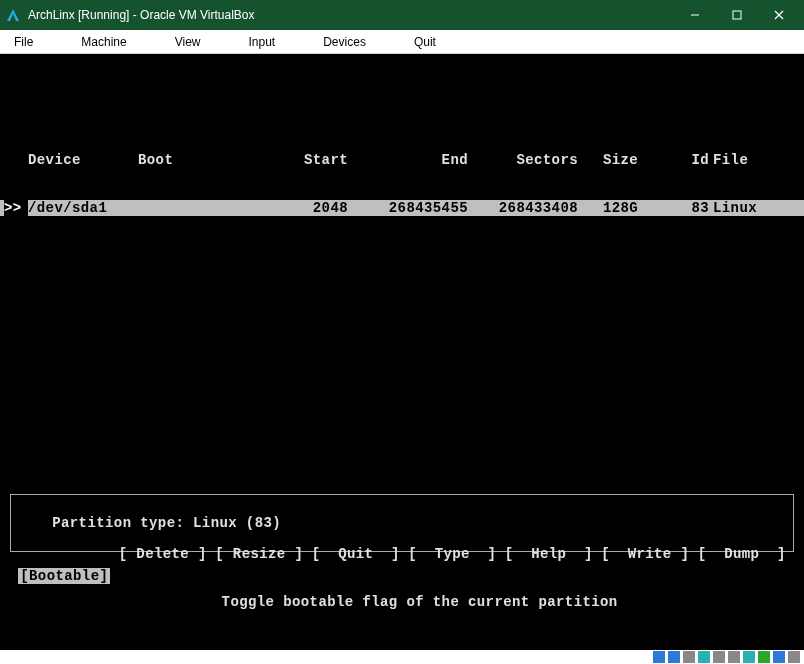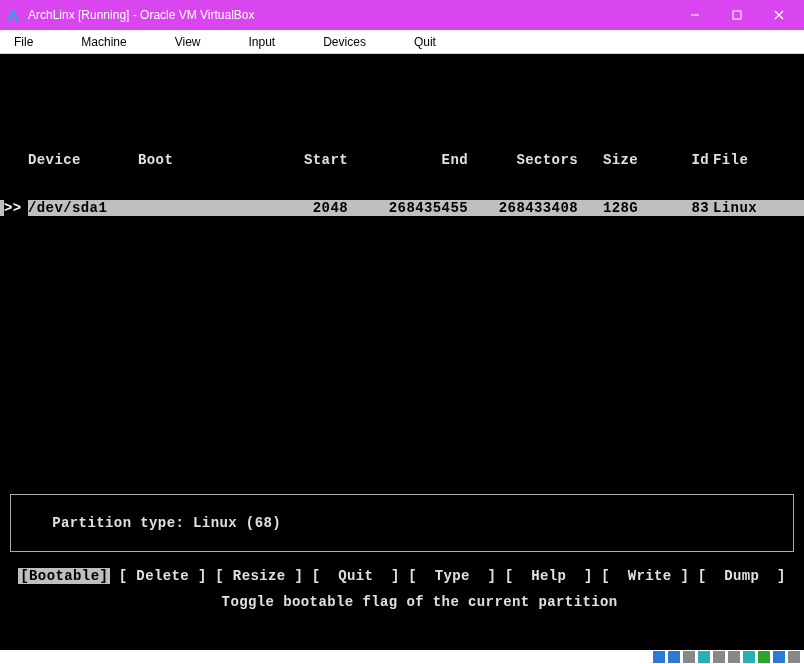--- a/index.html
+++ b/index.html
@@ -6,21 +6,21 @@
   body {
     font-family: Arial, sans-serif;
     background: #fff;
     width: 804px;
     height: 664px;
     overflow: hidden;
     position: relative;
   }
   .titlebar {
     height: 30px;
-    background: #d946ef;
+    background: #14532d;
     display: flex;
     align-items: center;
     color: #fff;
     font-size: 12px;
     padding: 0 4px;
   }
   .titlebar .app-icon {
     width: 18px; height: 18px;
     margin-right: 6px;
     display: inline-flex; align-items: center; justify-content: center;
@@ -91,21 +91,21 @@
   }
   .actions-row {
     position: absolute;
     left: 0; right: 0;
     bottom: 66px;
     display: flex;
     justify-content: space-around;
     padding: 0 14px;
     color: #e0e0e0;
   }
-  .action-btn.selected { background: #bfbfbf; color:#000; padding:0 2px; }
+  .action-btn.selected { background: #bfbfbf; color:#000; padding:0 2px;margin-top:22px; }
   .hint-line {
     position: absolute;
     left: 0; right: 0;
     bottom: 24px;
     text-align: center;
     color: #e0e0e0;
   }
   .status-strip {
     position: absolute;
     left: 0; right: 0; bottom: 0;
@@ -185,21 +185,21 @@
       <span class="col-start">2048</span>
       <span class="col-end">268435455</span>
       <span class="col-sectors">268433408</span>
       <span class="col-size">128G</span>
       <span class="col-id">83</span>
       <span class="col-type">Linux</span>
     </div>
   </div>
 
   <div class="pt-box">
-    <span>Partition type: Linux (68)</span>
+    <span>Partition type: Linux (83)</span>
   </div>
 
   <div class="actions-row">
     <span class="action-btn selected">[Bootable]</span>
     <span class="action-btn">[ Delete ]</span>
     <span class="action-btn">[ Resize ]</span>
     <span class="action-btn">[  Quit  ]</span>
     <span class="action-btn">[  Type  ]</span>
     <span class="action-btn">[  Help  ]</span>
     <span class="action-btn">[  Write ]</span>

